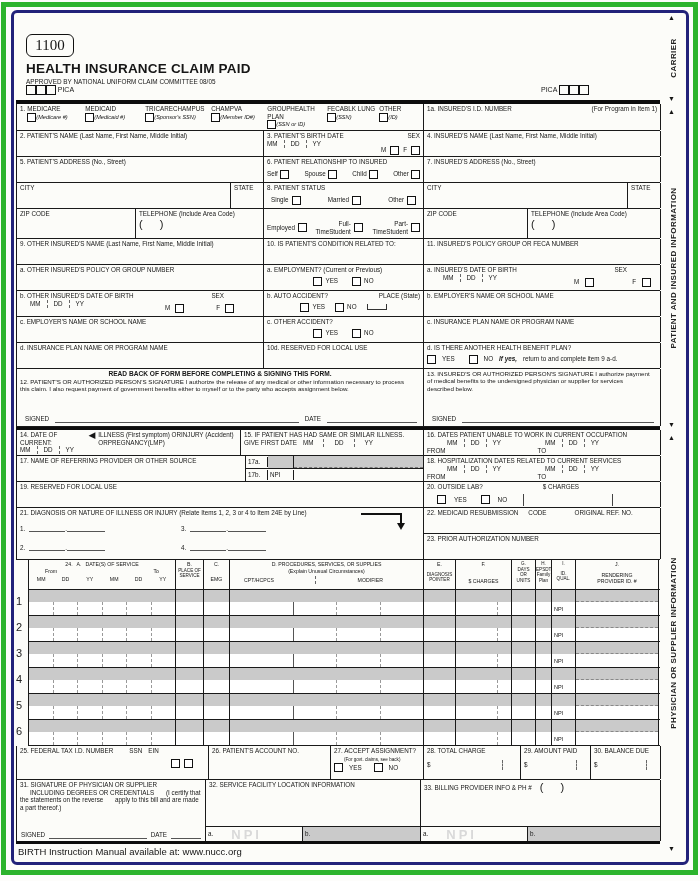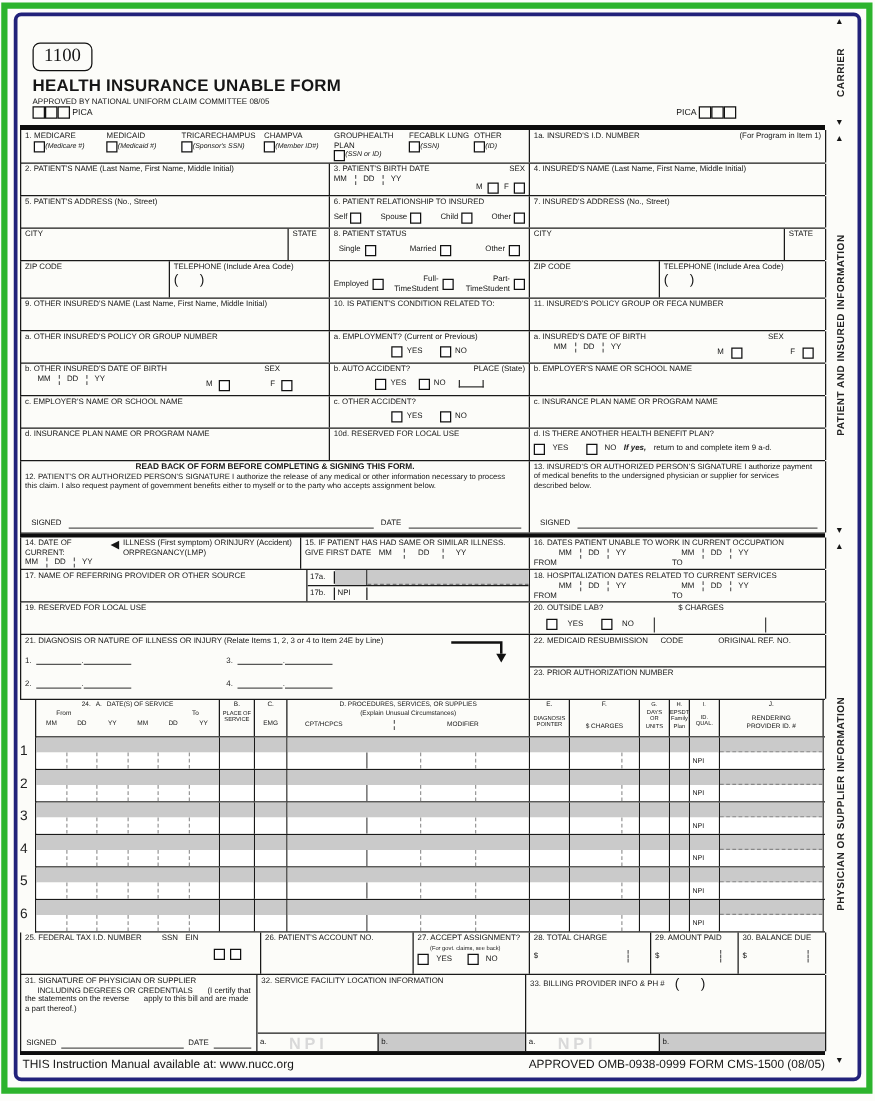--- a/index.html
+++ b/index.html
@@ -71,21 +71,21 @@
   <div class="seg" style="top:420px;height:418px">
     <span class="arr top up"></span>
     <span class="vt">PHYSICIAN OR SUPPLIER INFORMATION</span>
     <span class="arr bot dn"></span>
   </div>
 </div>
 
 <div class="paper">
 
   <div class="logo">1100</div>
-  <div class="title">HEALTH INSURANCE UNABLE FORM</div>
+  <div class="title">HEALTH INSURANCE CLAIM PAID</div>
   <div class="appr">APPROVED BY NATIONAL UNIFORM CLAIM COMMITTEE 08/05</div>
   <div style="position:absolute;left:10px;top:71px">
     <span class="pbox"></span><span class="pbox"></span><span class="pbox"></span>
     <span style="font-size:7px">PICA</span>
   </div>
   <div style="position:absolute;left:525px;top:71px">
     <span style="font-size:7px">PICA</span>
     <span class="pbox"></span><span class="pbox"></span><span class="pbox"></span>
   </div>
   <div class="bar" style="top:86px;height:4px"></div>
@@ -1019,17 +1019,16 @@
               <span class="wm" style="margin-left:16px">NPI</span>
             </div>
         <div class="gray flex" style="flex:1;border-left:1px solid #1a1a1a">
               <span style="padding:1px 2px">b.</span>
             </div>
       </div>
     </div>
   </div>
   <div class="bar" style="top:827px;height:3px"></div>
 
-  <div class="footer" style="left:2px;top:832px">THIS Instruction Manual available at: www.nucc.org</div>
-  <div class="footer" style="right:2px;top:832px;position:absolute">APPROVED OMB-0938-0999 FORM CMS-1500 (08/05)</div>
+  <div class="footer" style="left:2px;top:832px">BIRTH Instruction Manual available at: www.nucc.org</div>
 
 </div>
 </div>
 
 </body></html>

